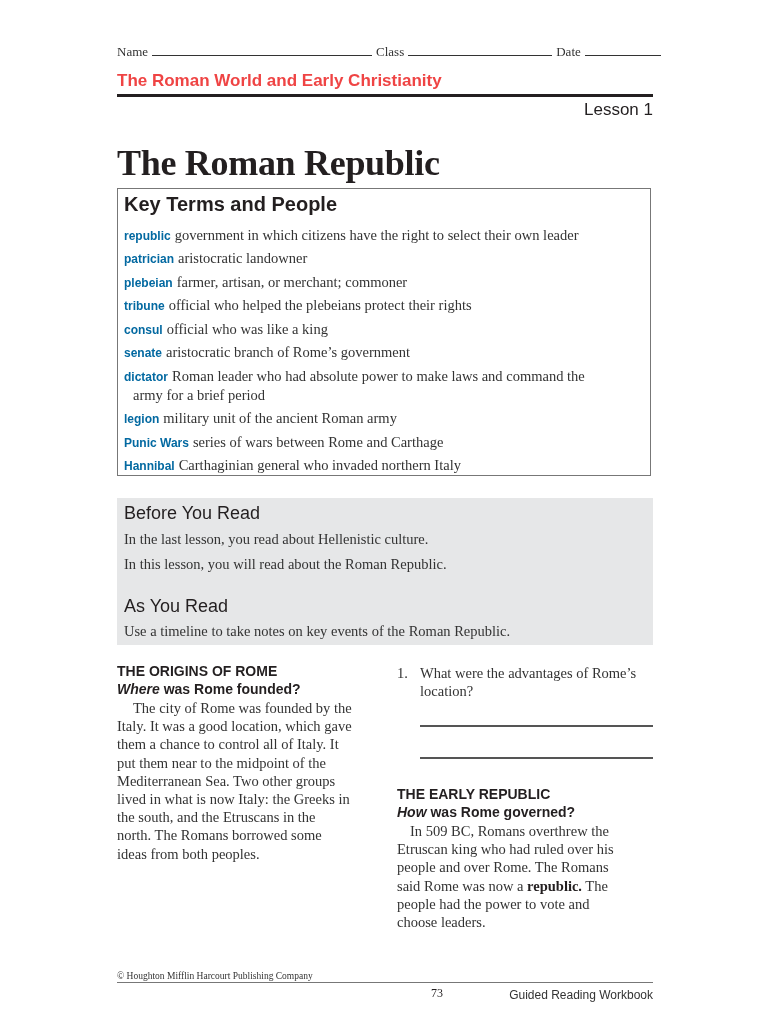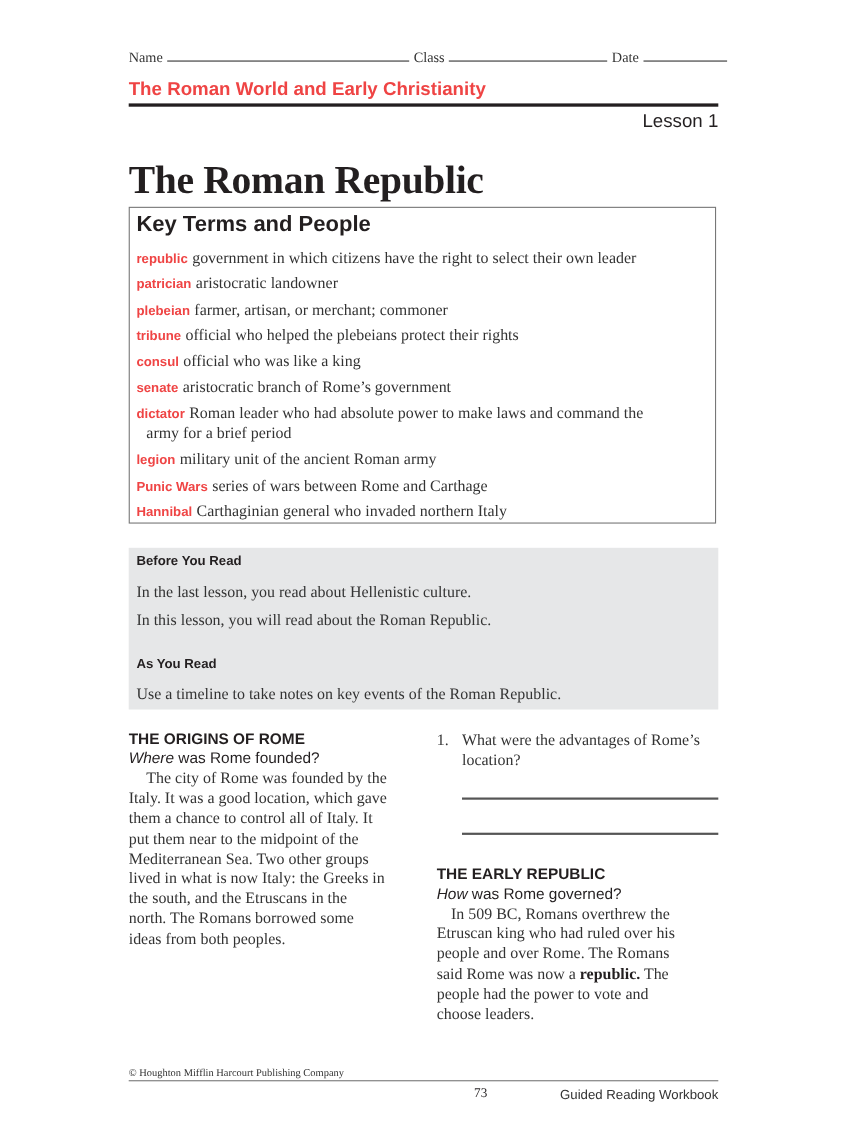--- a/index.html
+++ b/index.html
@@ -15,31 +15,31 @@
     .unit-title { left: 117px; top: 71px; font-size: 17px; font-weight: bold; color: #ef4444; }
     .unit-rule { left: 117px; top: 94px; width: 536px; height: 3px; background: #231f20; }
     .lesson { right: 117px; top: 100px; font-size: 17px; font-weight: normal; }
 
     .page-title { left: 117px; top: 142px; font-size: 36px; font-weight: bold; letter-spacing: -0.3px; }
 
     
     .kt-box { left: 117px; top: 188px; width: 534px; height: 288px; border: 1.5px solid #777; box-sizing: border-box; }
     .kt-heading { left: 124px; top: 193px; font-size: 20px; font-weight: bold; }
     .term { position: absolute; left: 124px; width: 520px; font-size: 14.5px; line-height: 18px; color: #333; }
-    .term .t { font-family: "Liberation Sans", "DejaVu Sans", sans-serif; font-weight: bold; font-size: 12px; color: #ef4444; margin-right: 4px; }
+    .term .t { font-family: "Liberation Sans", "DejaVu Sans", sans-serif; font-weight: bold; font-size: 12px; color: #0369a1; margin-right: 4px; }
     .term .cont { display: block; padding-left: 9px; }
 
     
     .gray-box { left: 117px; top: 498px; width: 536px; height: 147px; background: #e6e7e8; }
-    .gray-h { font-size: 12px; font-weight: bold; }
+    .gray-h { font-size: 18px; font-weight: normal; }
     .gray-p { font-size: 14.5px; color: #333; }
 
     
     .sec-h { font-size: 14px; font-weight: bold; }
-    .sec-q { font-size: 14px; font-weight: normal; }
+    .sec-q { font-size: 14px; font-weight: bold; }
     .body-text { font-size: 14.5px; line-height: 18.2px; color: #333; }
     .q-num { font-size: 14.5px; color: #333; line-height: 18px; }
     .answer-line { height: 1.5px; background: #555; }
 
     
     .copyright { left: 117px; top: 971px; font-size: 9.5px; color: #333; }
     .footer-rule { left: 117px; top: 982px; width: 536px; height: 1px; background: #777; }
     .page-num { left: 383px; top: 986px; font-size: 12px; font-weight: normal; margin-left: 48px; }
     .workbook { right: 117px; top: 988px; font-size: 12px; color: #333; }
   </style>

